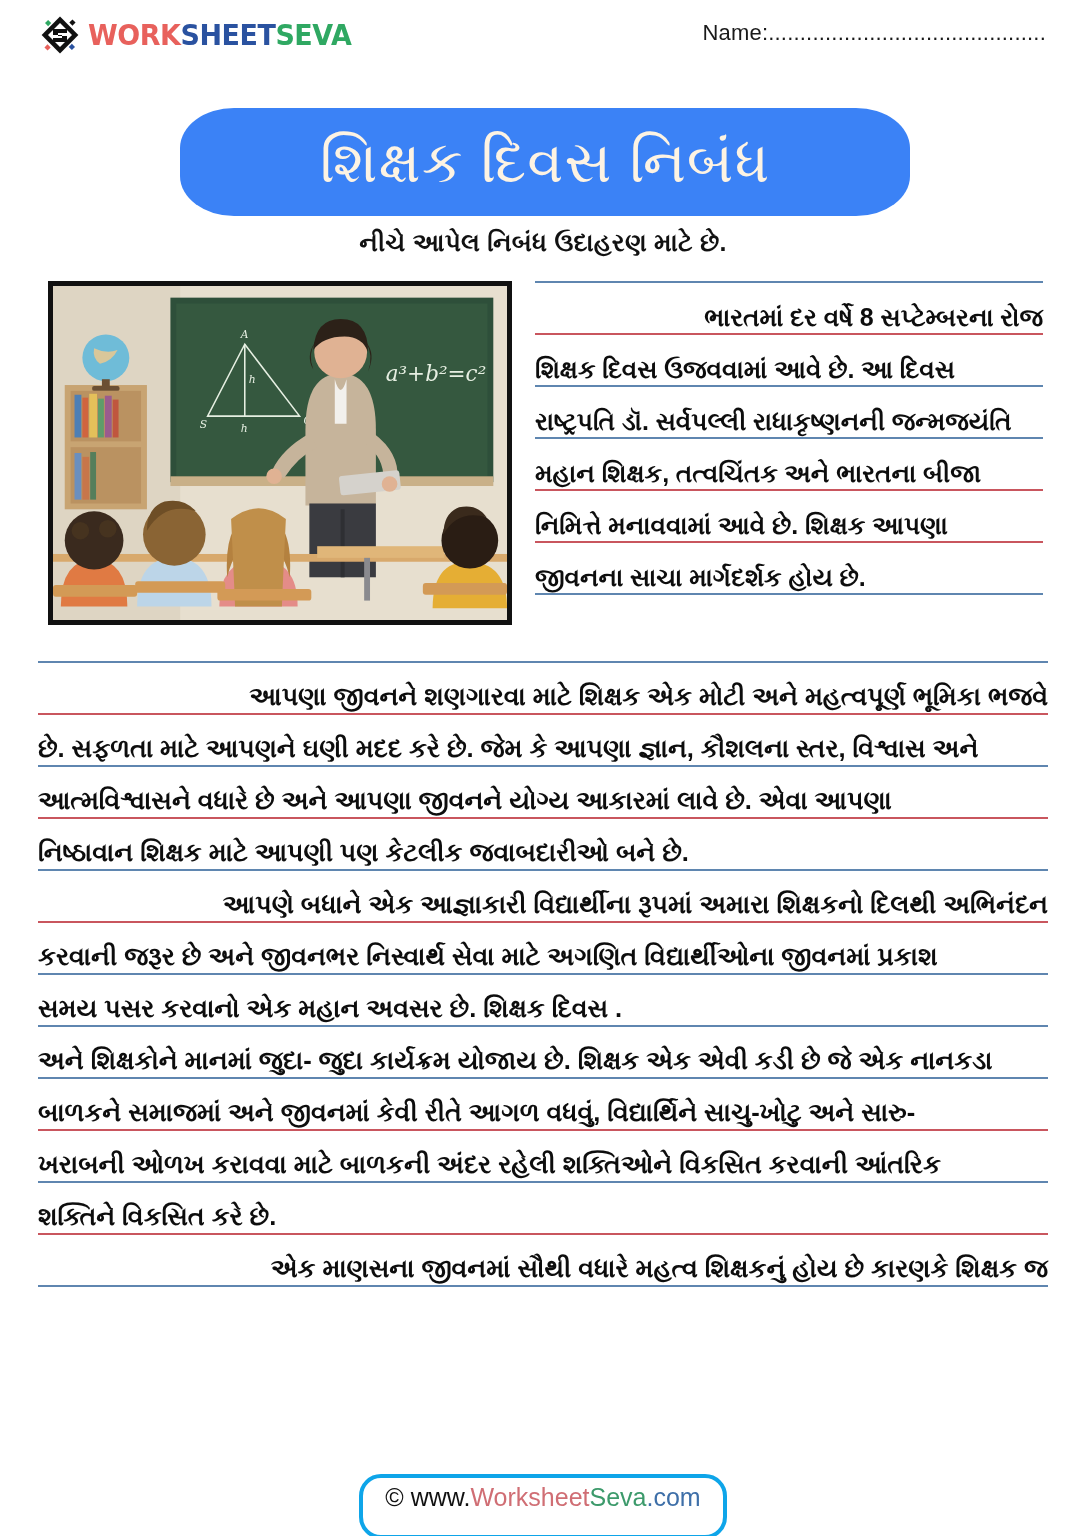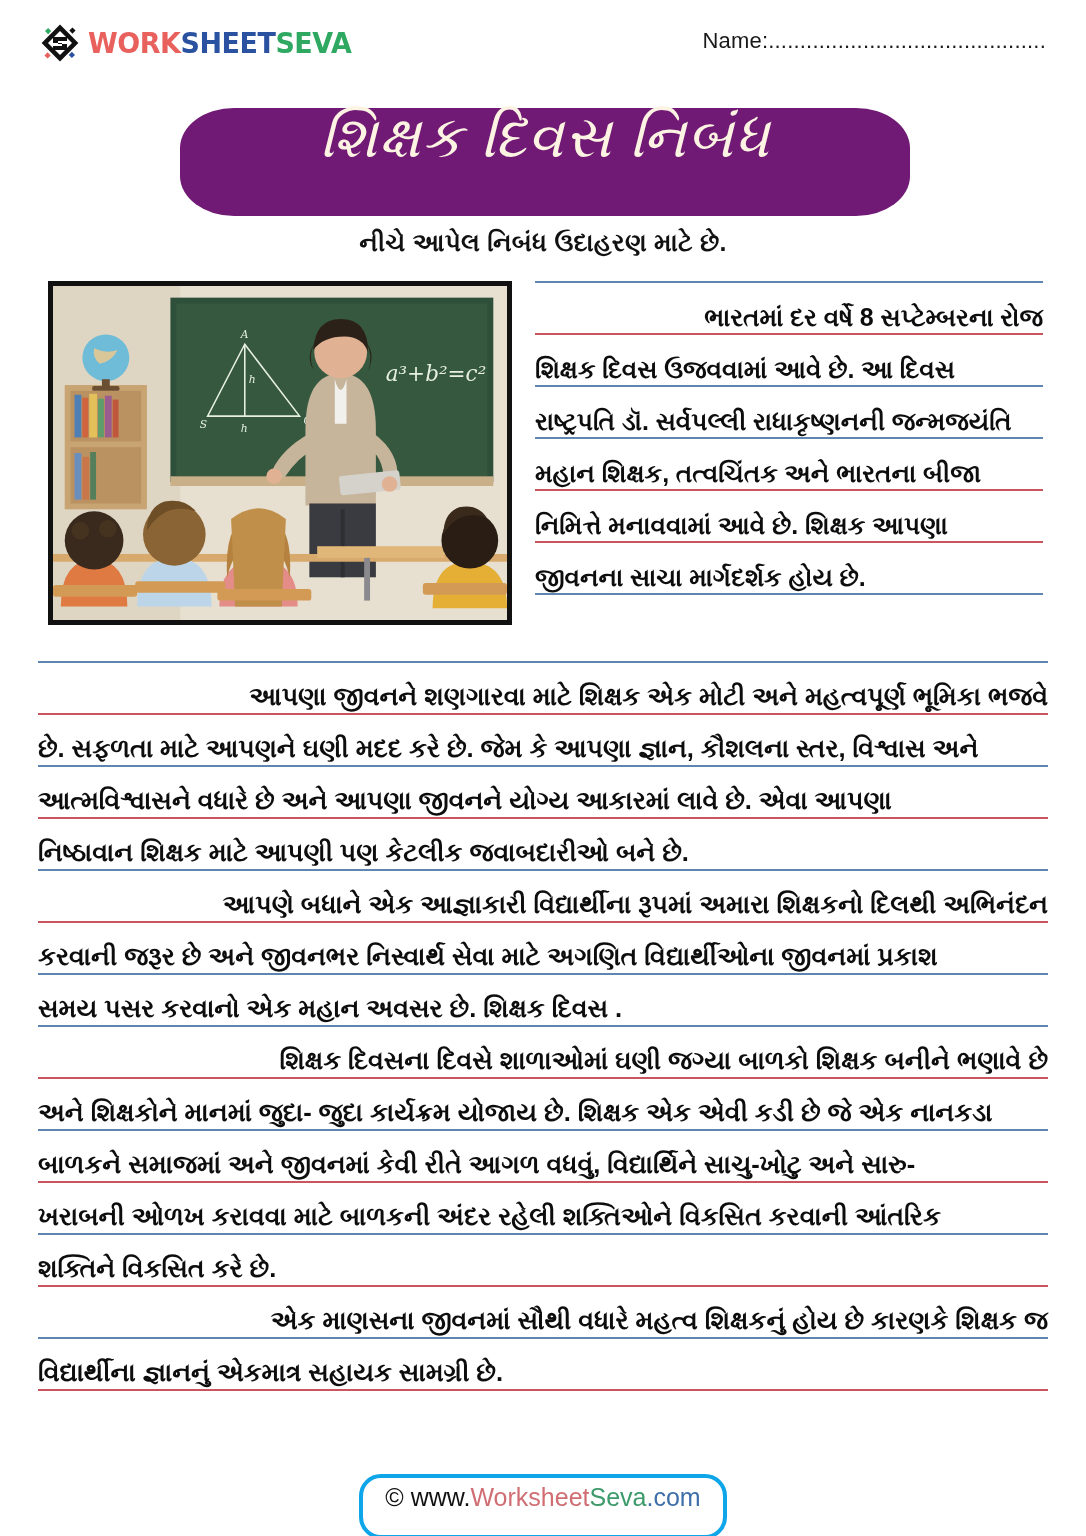--- a/index.html
+++ b/index.html
@@ -15,21 +15,21 @@
   .page {
     position: relative;
     width: 1086px;
     height: 1536px;
     background: #ffffff;
   }
 
   
   .header {
     position: absolute;
-    top: 20px; left: 0; right: 0;
+    top: 12px; left: 0; right: 0;
     height: 64px;
     display: flex;
     align-items: flex-start;
     justify-content: space-between;
     padding: 0 40px 0 38px;
   }
 
   .logo {
     display: flex;
     align-items: center;
@@ -64,26 +64,25 @@
     padding-top: 8px;
   }
 
   
   .title-banner {
     position: absolute;
     top: 108px;
     left: 180px;
     width: 730px;
     height: 108px;
-    background: #701a75;
+    background: #3b82f6;
     border-radius: 54px / 40px;
     display: flex;
-    align-items: flex-start;
+    align-items: center;
     justify-content: center;
-    font-style: italic;
   }
   .title-text {
     color: #FDF3E3;
     font-family: "Liberation Sans", "DejaVu Sans", sans-serif;
     font-size: 58px;
     font-weight: 400;
     letter-spacing: 1px;
     line-height: 1;
     white-space: nowrap;
   }
@@ -339,40 +338,34 @@
     </div>
     <div class="ruled-line red">
       <div class="lt c">આપણે બધાને એક આજ્ઞાકારી વિદ્યાર્થીના રૂપમાં અમારા શિક્ષકનો દિલથી અભિનંદન</div>
     </div>
     <div class="ruled-line">
       <div class="lt l">કરવાની જરૂર છે અને જીવનભર નિસ્વાર્થ સેવા માટે અગણિત વિદ્યાર્થીઓના જીવનમાં પ્રકાશ</div>
     </div>
     <div class="ruled-line">
       <div class="lt l">સમય પસર કરવાનો એક મહાન અવસર છે. શિક્ષક દિવસ .</div>
     </div>
-    <div class="ruled-line red">
-      <div class="lt c">શિક્ષક દિવસના દિવસે શાળાઓમાં ઘણી જગ્યા બાળકો શિક્ષક બનીને ભણાવે છે</div>
-    </div>
     <div class="ruled-line">
       <div class="lt l">અને શિક્ષકોને માનમાં જુદા- જુદા કાર્યક્રમ યોજાય છે. શિક્ષક એક એવી કડી છે જે એક નાનકડા</div>
     </div>
     <div class="ruled-line red">
       <div class="lt l">બાળકને સમાજમાં અને જીવનમાં કેવી રીતે આગળ વધવું, વિદ્યાર્થિને સાચુ-ખોટુ અને સારુ-</div>
     </div>
     <div class="ruled-line">
       <div class="lt l">ખરાબની ઓળખ કરાવવા માટે બાળકની અંદર રહેલી શક્તિઓને વિકસિત કરવાની આંતરિક</div>
     </div>
     <div class="ruled-line red">
       <div class="lt l">શક્તિને વિકસિત કરે છે.</div>
     </div>
     <div class="ruled-line">
       <div class="lt c">એક માણસના જીવનમાં સૌથી વધારે મહત્વ શિક્ષકનું હોય છે કારણકે શિક્ષક જ</div>
-    </div>
-    <div class="ruled-line red">
-      <div class="lt l">વિદ્યાર્થીના જ્ઞાનનું એકમાત્ર સહાયક સામગ્રી છે.</div>
     </div>
   </div>
 
   <div class="footer">
     <div class="footer-pill"><span>©</span><span> www.</span><span class="f-ws">Worksheet</span><span class="f-sv">Seva</span><span class="f-com">.com</span></div>
   </div>
 
 </div>
 
 </body></html>

